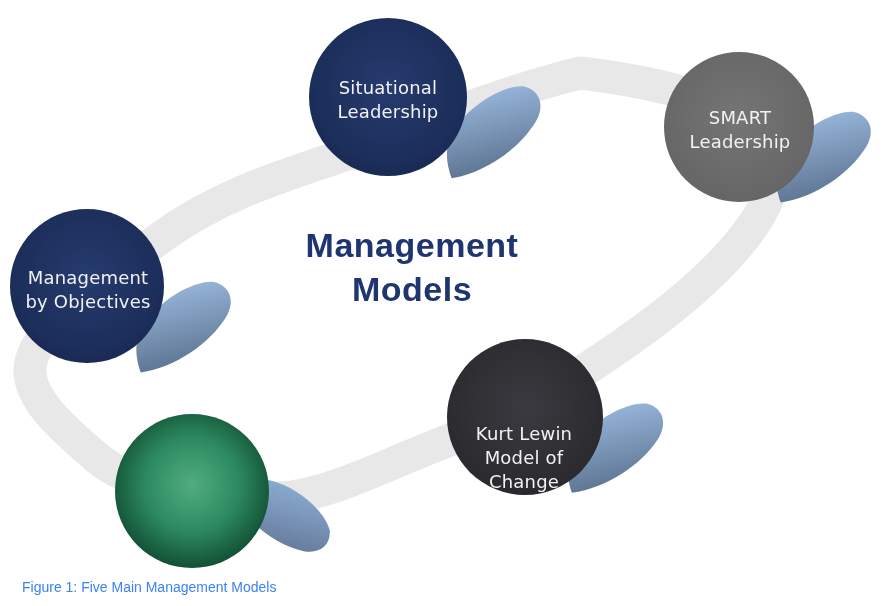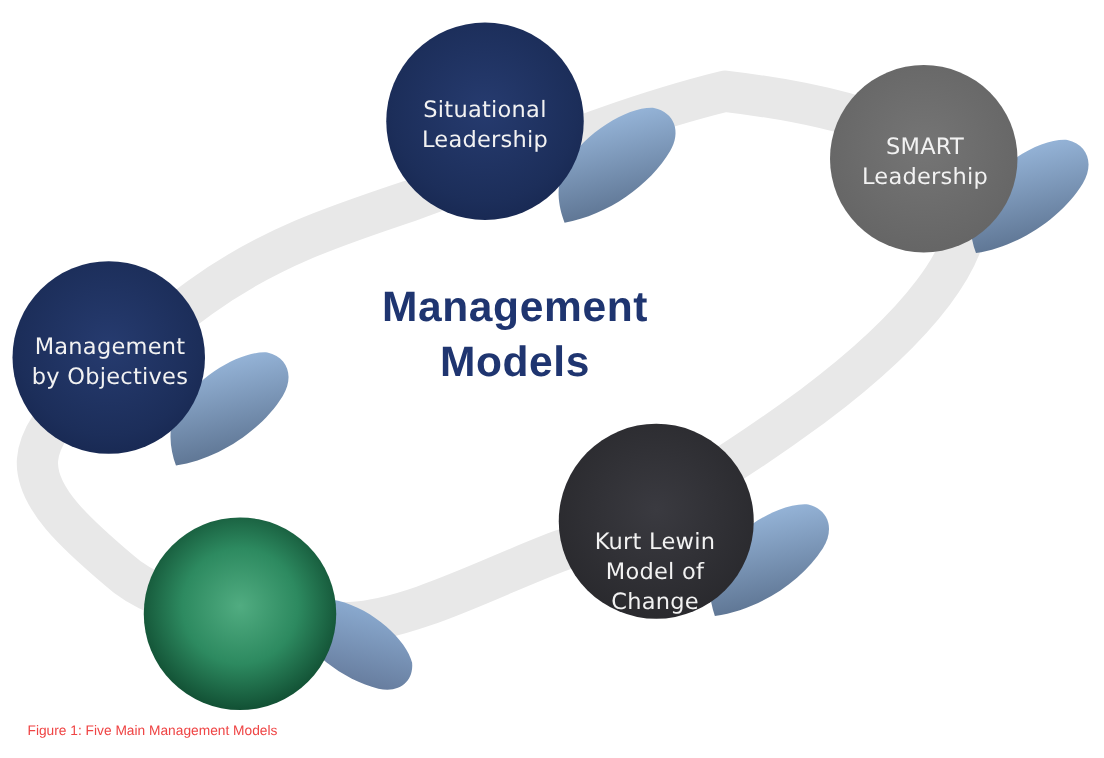--- a/index.html
+++ b/index.html
@@ -43,22 +43,22 @@
     line-height: 1.28;
     color: #1f3570;
     white-space: pre-line;
     letter-spacing: 0.5px;
   }
   #figure-caption {
     position: absolute;
     left: 22px;
     top: 579px;
     font-family: "Liberation Sans", sans-serif;
-    font-size: 11px;
-    color: #ef4444;
+    font-size: 14px;
+    color: #3b82f6;
   }
 </style>
 </head>
 <body>
 
 <div id="stage">
 
   <svg id="diagram-svg" width="883" height="606" viewBox="0 0 883 606">
     <defs>
       <linearGradient id="petalGrad" x1="0.85" y1="0" x2="0.15" y2="1">

